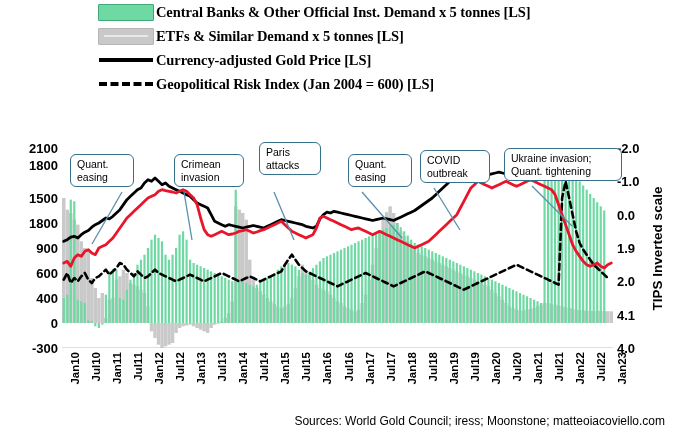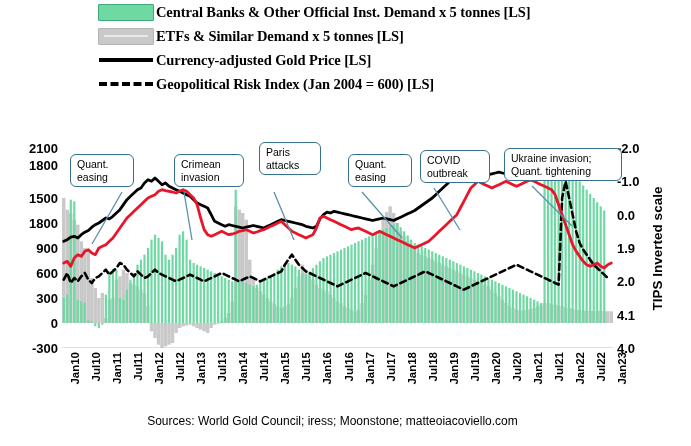--- a/index.html
+++ b/index.html
@@ -47,21 +47,21 @@
   
   #xlabels{position:absolute;left:62px;top:352px;width:551px;height:56px;}
   .xlab{position:absolute;top:0;font-size:11.5px;font-weight:bold;white-space:nowrap;
         transform-origin:left top;transform:rotate(-90deg) translate(-100%,0);}
 
   
   .callout{position:absolute;border:1.4px solid #35708C;background:#fff;border-radius:6px;
            padding:3px 6px;font-size:10.5px;line-height:12.5px;color:#000;white-space:pre-line;}
 
   
-  #source{position:absolute;left:0;right:26px;top:414px;text-align:center;font-size:12px;}
+  #source{position:absolute;left:0;right:26px;top:414px;text-align:right;font-size:12px;}
 </style>
 </head>
 <body>
 
 <div id="root">
 
   <div id="legend">
     <div class="legend-row">
       <span class="legend-key">
           <span class="sw-box sw-green"></span>
@@ -89,21 +89,21 @@
   </div>
 
   <div id="plot-wrap">
     <div id="yleft">
         <div class="ylab" style="top: 0px;">2100</div>
         <div class="ylab" style="top: 17px;">1800</div>
         <div class="ylab" style="top: 50px;">1500</div>
         <div class="ylab" style="top: 75px;">1800</div>
         <div class="ylab" style="top: 100px;">900</div>
         <div class="ylab" style="top: 125px;">600</div>
-        <div class="ylab" style="top: 150px;">300</div>
+        <div class="ylab" style="top: 150px;">400</div>
         <div class="ylab" style="top: 175px;">0</div>
         <div class="ylab" style="top: 200px;">-300</div>
       </div>
     <div id="plot">
       <svg id="plot-svg" width="551" height="200">
           <g>
             <rect x="0.04" y="50.00" width="3.44" height="125.00" fill="#C9C9C9"></rect>
             <rect x="3.54" y="61.67" width="3.44" height="113.33" fill="#C9C9C9"></rect>
             <rect x="7.05" y="65.00" width="3.44" height="110.00" fill="#C9C9C9"></rect>
             <rect x="10.56" y="71.67" width="3.44" height="103.33" fill="#C9C9C9"></rect>

